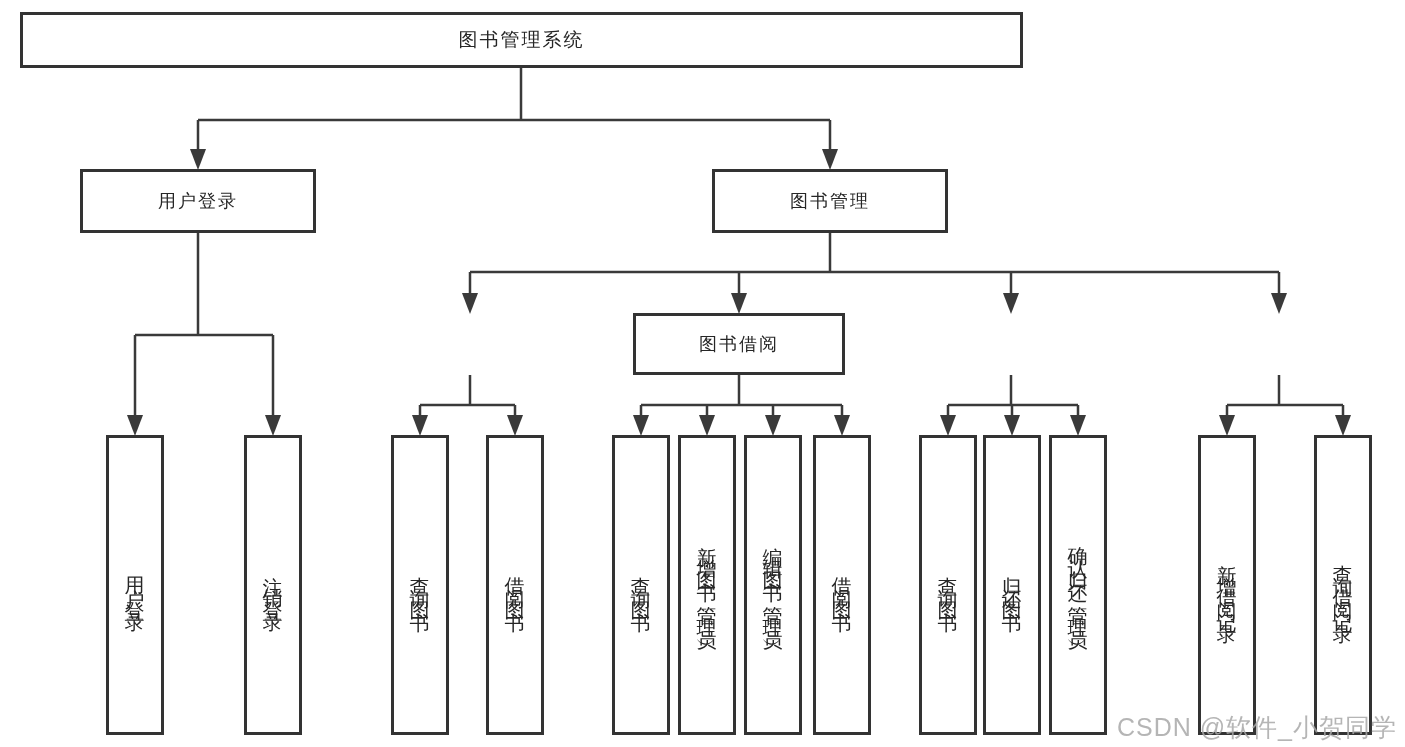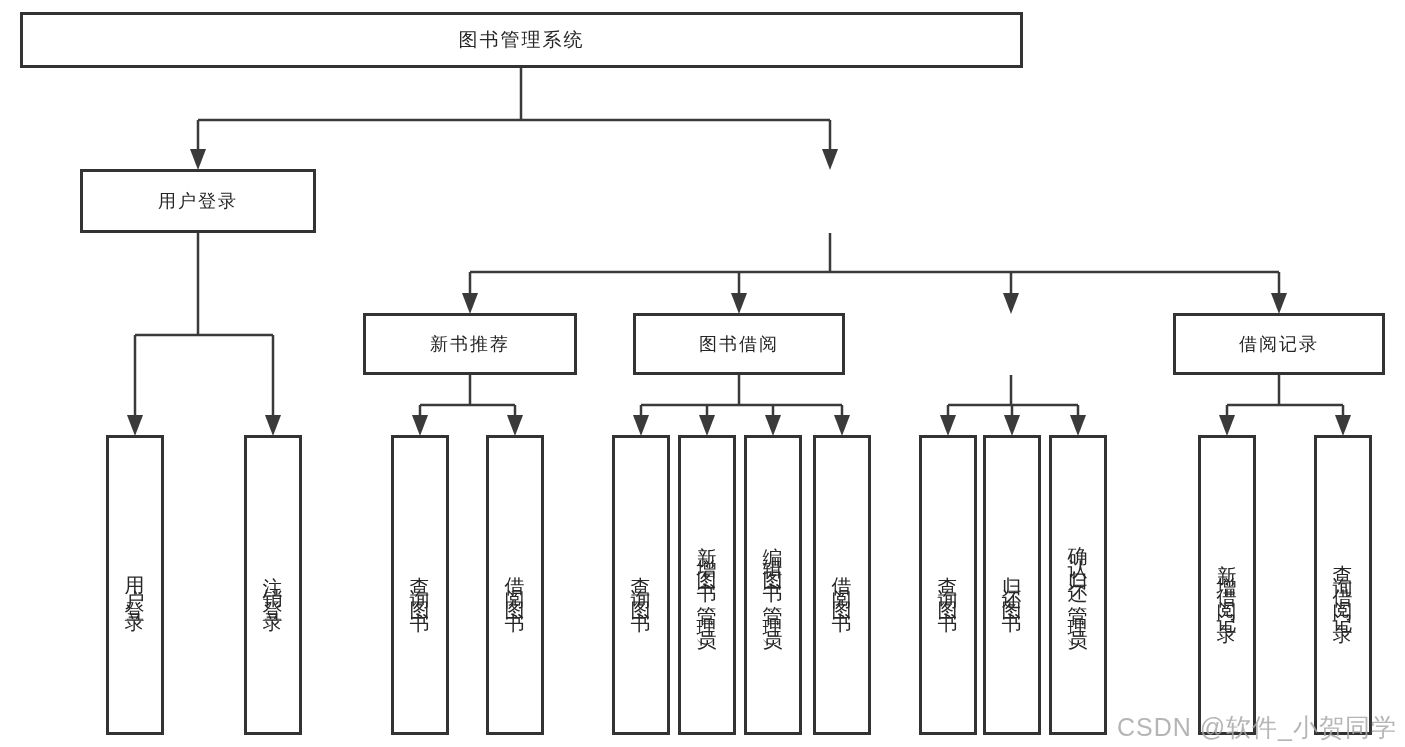--- a/index.html
+++ b/index.html
@@ -83,29 +83,26 @@
     </g>
   </svg>
 
   <div class="node root" style="left:20px;top:12px;width:1003px;height:56px">
     <span>图书管理系统</span>
   </div>
 
   <div class="node" style="left:80px;top:169px;width:236px;height:64px">
     <span>用户登录</span>
   </div>
+  <div class="node" style="left:712px;top:169px;width:236px;height:64px">
+    <span>图书管理</span>
+  </div>
 
-  <div class="node" style="left:363px;top:313px;width:214px;height:62px">
-    <span>新书推荐</span>
-  </div>
   <div class="node" style="left:633px;top:313px;width:212px;height:62px">
     <span>图书借阅</span>
-  </div>
-  <div class="node" style="left:1173px;top:313px;width:212px;height:62px">
-    <span>借阅记录</span>
   </div>
 
   <div class="node leaf" style="left:106px;top:435px;width:58px;height:300px">
     <span>用户登录</span>
   </div>
   <div class="node leaf" style="left:244px;top:435px;width:58px;height:300px">
     <span>注销登录</span>
   </div>
 
   <div class="node leaf" style="left:391px;top:435px;width:58px;height:300px">

